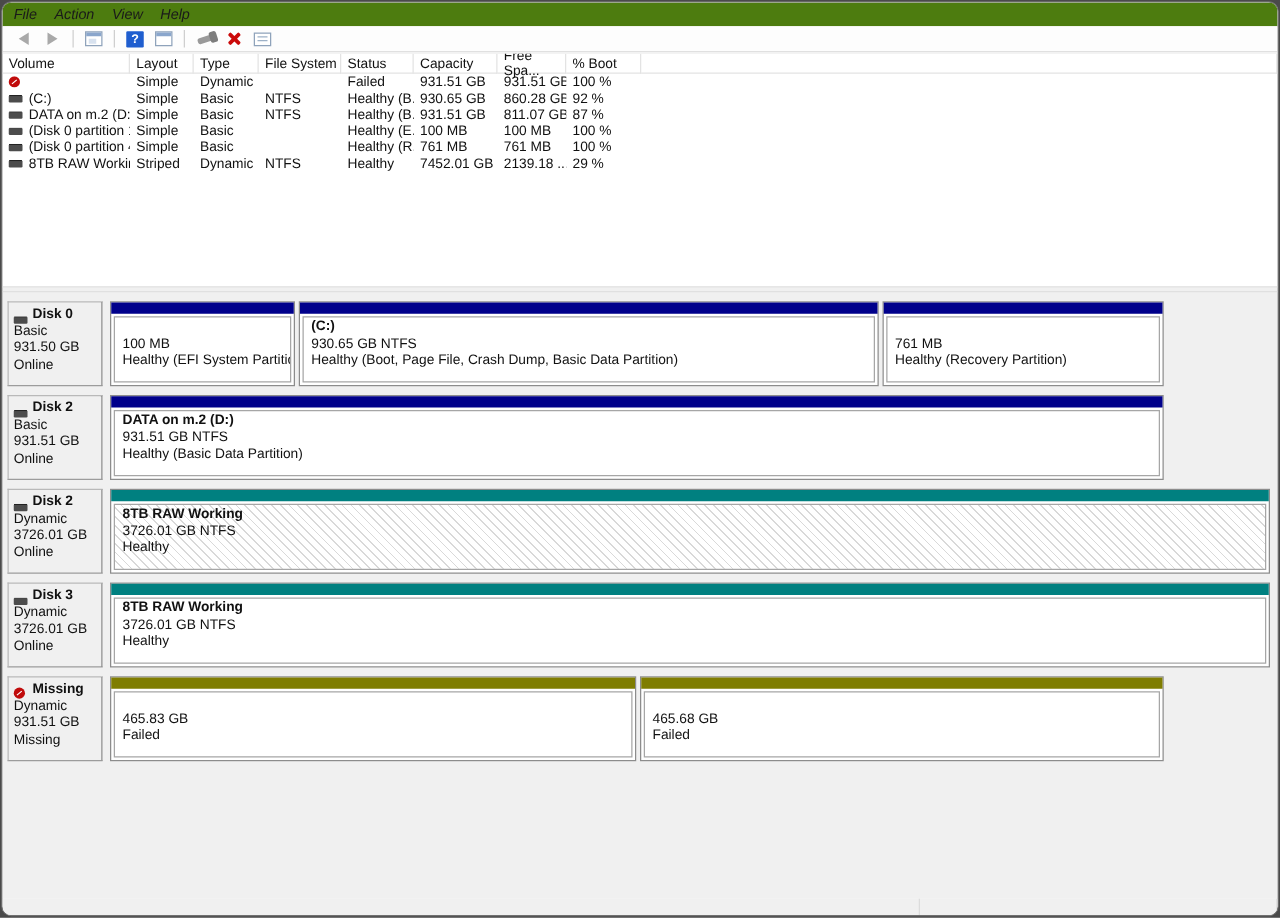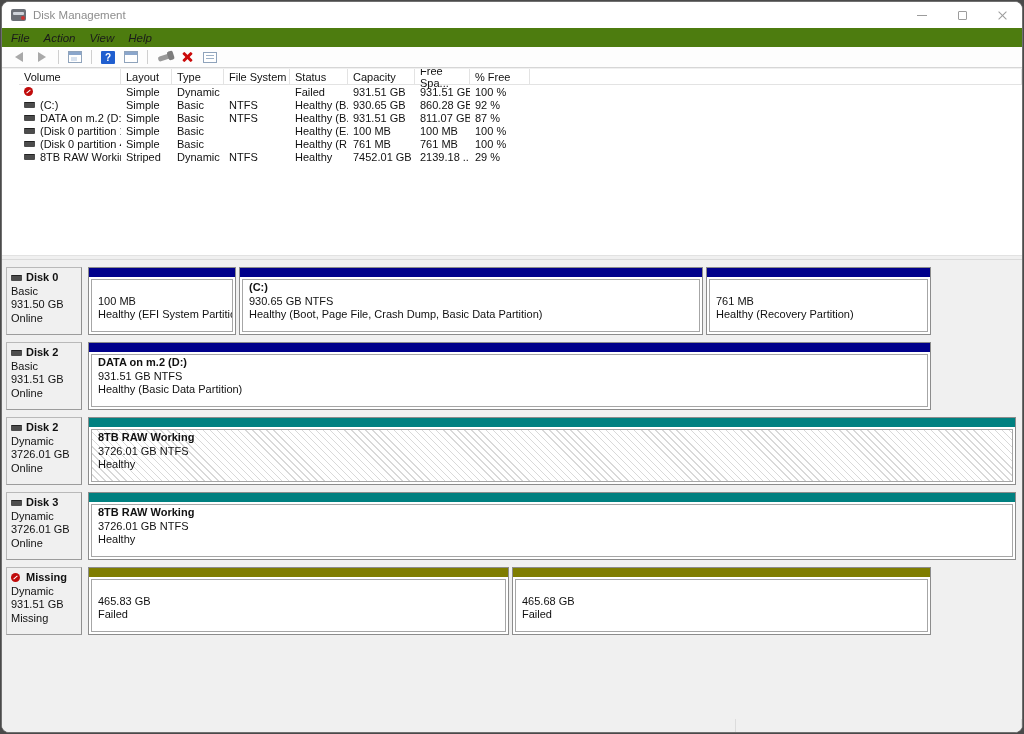--- a/index.html
+++ b/index.html
@@ -39,40 +39,40 @@
     display:flex;align-items:center;justify-content:center;border-radius:1px;}
   .tool-glyph{width:13px;height:5px;background:#9a9a9a;border-radius:2px;position:relative;transform:rotate(-18deg);}
   .tool-glyph::after{content:"";position:absolute;right:-3px;top:-2px;width:6px;height:9px;background:#7d7d7d;border-radius:2px;}
   .x-glyph{position:relative;width:12px;height:12px;}
   .x-glyph::before,.x-glyph::after{content:"";position:absolute;left:5px;top:0;width:3px;height:12px;background:#cb0a0a;border-radius:1px;}
   .x-glyph::before{transform:rotate(45deg);} .x-glyph::after{transform:rotate(-45deg);}
   .prop-glyph{width:14px;height:11px;border:1px solid #8fa3bb;background:#fff;position:relative;}
   .prop-glyph::before{content:"";position:absolute;left:2px;top:2px;width:8px;height:1px;background:#9db1c7;box-shadow:0 3px 0 #9db1c7;}
 
   
-  .vlist{height:187px;background:#fff;flex:0 0 auto;font-size:11px;color:#111;overflow:hidden;border-top:1px solid #f0f0f0;padding-left:17px;}
+  .vlist{height:187px;background:#fff;flex:0 0 auto;font-size:11px;color:#111;overflow:hidden;border-top:1px solid #f0f0f0;}
   .vrow{display:grid;grid-template-columns:102px 51px 52px 66px 58px 67px 55px 60px 1fr;align-items:center;}
   .vhead{height:16px;}
   .vhead .cell{height:16px;display:flex;align-items:center;padding-left:5px;border-right:1px solid #e3e3e3;border-bottom:1px solid #e3e3e3;color:#111;}
   .vdata{height:13px;}
   .vdata .cell{padding-left:5px;white-space:nowrap;overflow:hidden;}
   .namecell{display:flex;align-items:center;}
   .vol-icon{width:11px;height:6px;background:#4c4c4c;border-radius:1px;margin-right:5px;flex:0 0 auto;border-top:1px solid #222;}
   .err-icon{width:9px;height:9px;border-radius:50%;background:#c00b0b;margin-right:6px;position:relative;flex:0 0 auto;}
   .err-icon::after{content:"";position:absolute;left:2px;top:4px;width:5px;height:1px;background:#fff;transform:rotate(-40deg);}
 
   
   .splitter{height:5px;background:#f0f0f0;border-top:1px solid #e2e2e2;border-bottom:1px solid #dadada;flex:0 0 auto;}
 
   
   .graph{flex:1 1 auto;background:#f0f0f0;padding:7px 4px 0 4px;overflow:hidden;}
   .disk-row{display:flex;margin-bottom:7px;height:68px;}
   .disk-head{width:76px;flex:0 0 auto;background:#f0f0f0;border:1px solid #b9b9b9;border-right-color:#8f8f8f;border-bottom-color:#9c9c9c;
     padding:3px 2px 0 4px;font-size:11px;line-height:13.5px;margin-right:6px;color:#111;}
-  .disk-name{font-weight:bold;display:flex;align-items:center;}
+  .disk-name{font-weight:bold;display:flex;align-items:flex-end;}
   .disk-name .vol-icon{margin-right:4px;}
   .parts{display:flex;gap:3px;}
   .part{border:1px solid #8c8c8c;background:#fff;display:flex;flex-direction:column;}
   .part-bar{height:9px;flex:0 0 auto;}
   .bar-primary{background:#00008b;}
   .bar-striped{background:#008080;}
   .bar-simple{background:#7f7d00;}
   .part-body{flex:1 1 auto;margin:2px;border:1px solid #a6a6a6;background:#fff;padding:1px 4px 0 6px;
     font-size:11px;line-height:13.5px;color:#111;overflow:hidden;white-space:nowrap;}
   .part-body.hatched{background:repeating-linear-gradient(45deg,#ffffff 0 4px,#d9d9d9 4px 5px);}
@@ -86,35 +86,20 @@
   .leg-black{background:#000000;} .leg-navy{background:#00008b;} .leg-olive{background:#7f7d00;} .leg-teal{background:#008080;}
   .statusbar{height:13px;background:#f0f0f0;display:flex;flex:0 0 auto;}
   .status-pane{border-right:1px solid #dcdcdc;height:100%;}
   .status-pane.p1{width:770px;} .status-pane.p2{width:300px;}
 </style>
 </head>
 <body>
 
 <div class="window">
 
-  <div class="titlebar">
-    <span class="app-icon"></span>
-    <span class="title-text">Disk Management</span>
-    <div class="win-controls">
-      <div class="win-btn">
-          <span class="glyph-min"></span>
-        </div>
-      <div class="win-btn">
-          <span class="glyph-max"></span>
-        </div>
-      <div class="win-btn">
-          <span class="glyph-close"></span>
-        </div>
-    </div>
-  </div>
 
   <div class="menubar">
     <span class="menu-item">File</span>
     <span class="menu-item">Action</span>
     <span class="menu-item">View</span>
     <span class="menu-item">Help</span>
   </div>
 
   <div class="toolbar">
     <div class="tb-btn">
@@ -148,21 +133,21 @@
 
   <div class="vlist">
     <div class="vrow vhead">
       <div class="cell">Volume</div>
       <div class="cell">Layout</div>
       <div class="cell">Type</div>
       <div class="cell">File System</div>
       <div class="cell">Status</div>
       <div class="cell">Capacity</div>
       <div class="cell">Free Spa...</div>
-      <div class="cell">% Free</div>
+      <div class="cell">% Boot</div>
       <div class="cell"></div>
     </div>
 
     <div class="vrow vdata">
       <div class="cell namecell">
           <span class="err-icon"></span>
           <span></span>
         </div>
       <div class="cell">Simple</div>
       <div class="cell">Dynamic</div>

